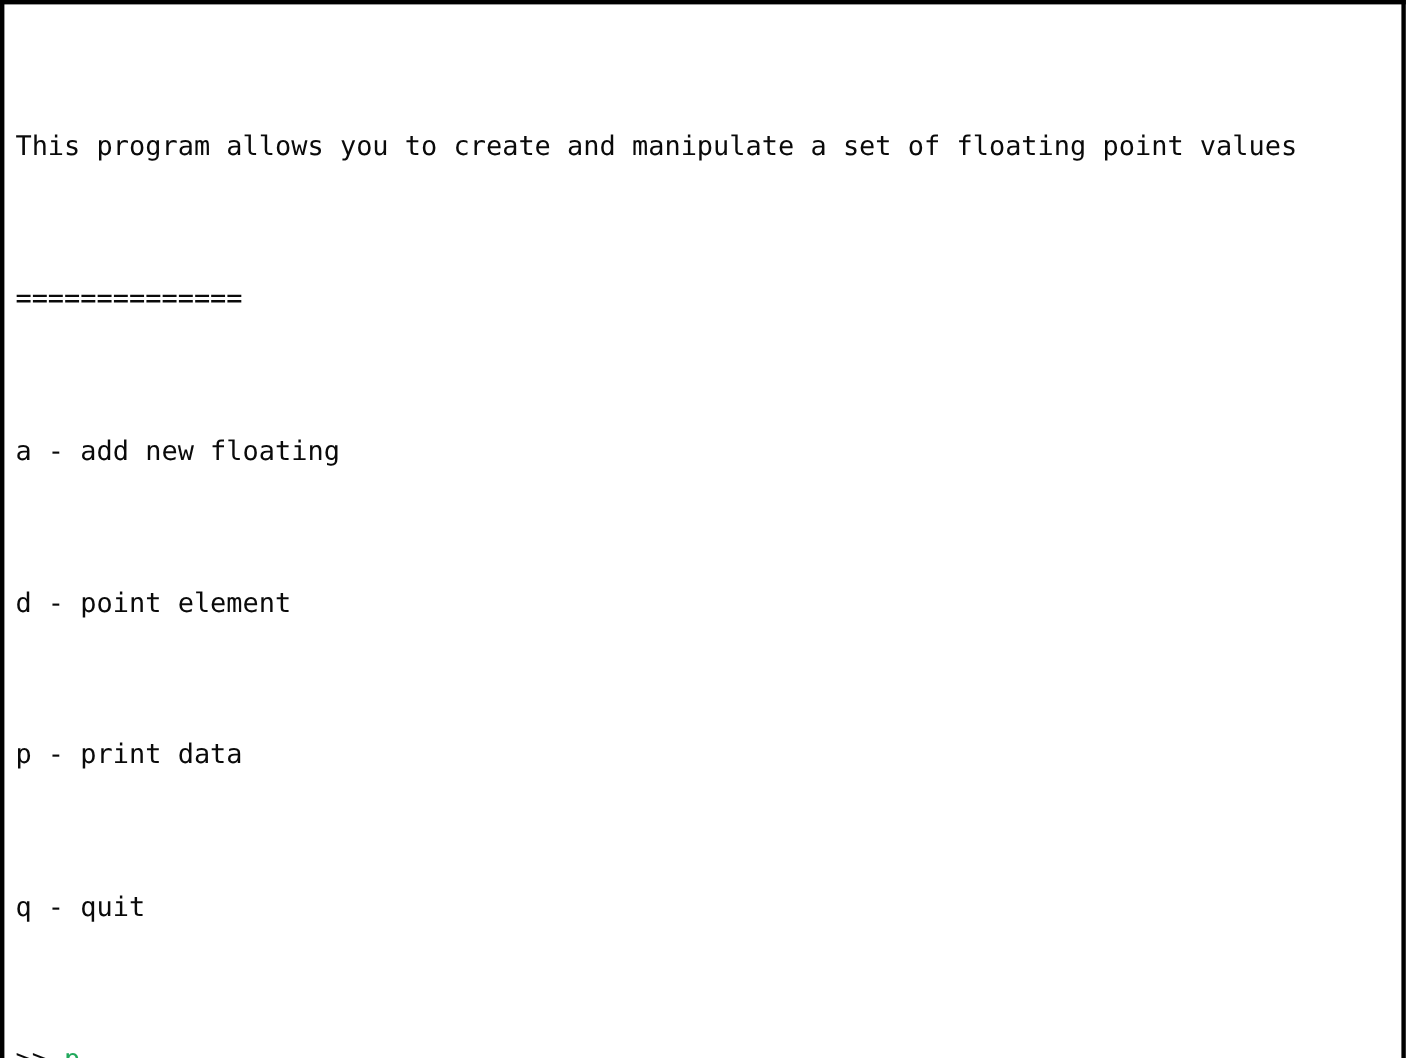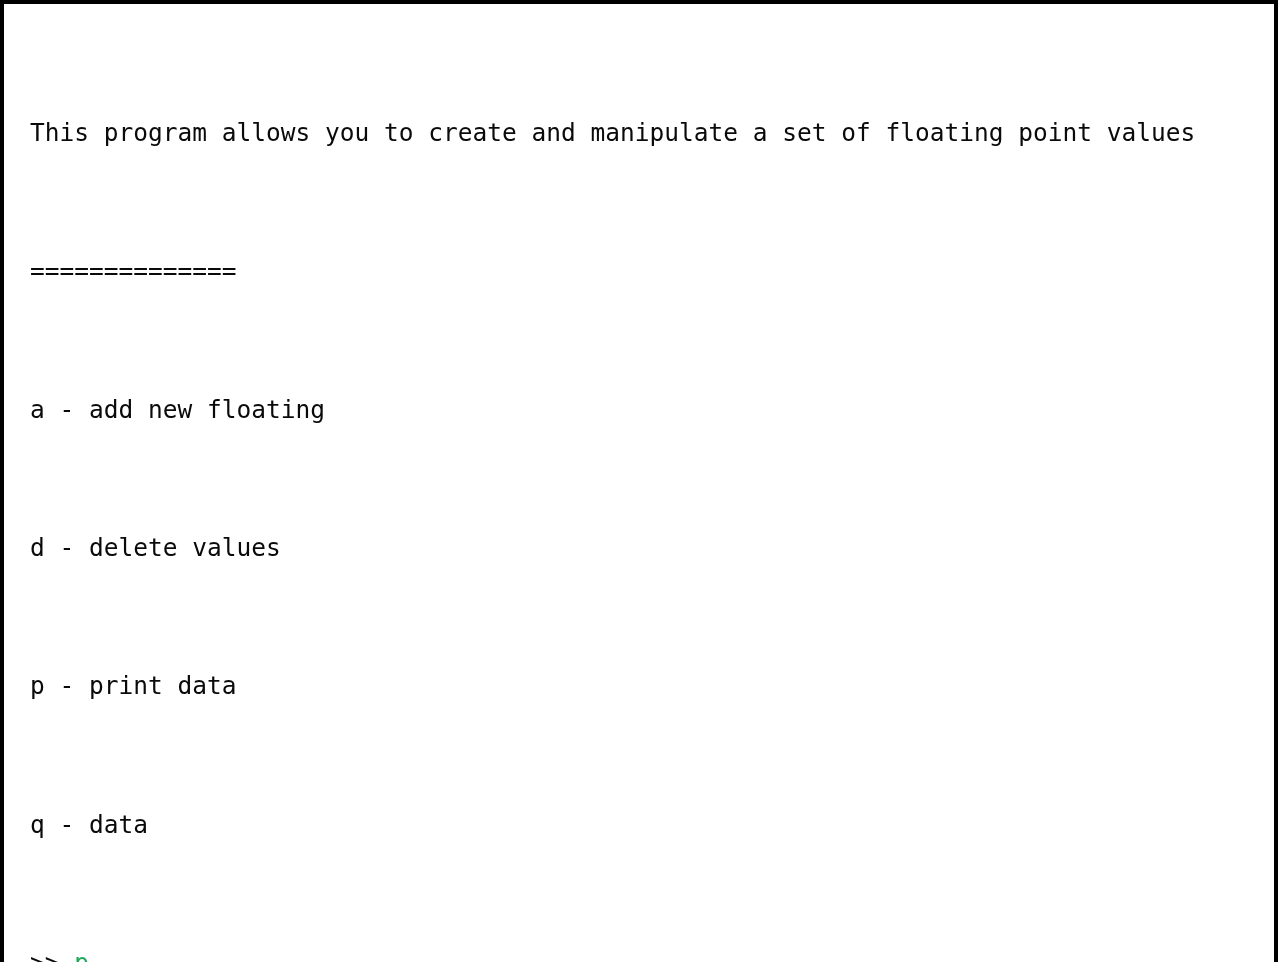--- a/index.html
+++ b/index.html
@@ -45,44 +45,43 @@
   }
 
   .line {
     display: block;
     min-height: 34.6px;
     white-space: pre-wrap;
   }
 
   .sys {
     color: #0a0a0a;
-    margin-left: 16px;
   }
 
   .usr {
     color: #21a95c;
   }
 </style>
 </head>
 <body>
 
 <div id="console-frame">
   <div id="console-output">
 
     <span class="line"><span class="sys">This program allows you to create and manipulate a set of floating point values</span><span class="usr"></span></span>
 
     <span class="line"><span class="sys">==============</span><span class="usr"></span></span>
 
     <span class="line"><span class="sys">a - add new floating</span><span class="usr"></span></span>
 
-    <span class="line"><span class="sys">d - delete values</span><span class="usr"></span></span>
+    <span class="line"><span class="sys">d - point element</span><span class="usr"></span></span>
 
     <span class="line"><span class="sys">p - print data</span><span class="usr"></span></span>
 
-    <span class="line"><span class="sys">q - data</span><span class="usr"></span></span>
+    <span class="line"><span class="sys">q - quit</span><span class="usr"></span></span>
 
     <span class="line"><span class="sys">&gt;&gt; </span><span class="usr">p</span></span>
 
     
 
     
 
     
 
     

